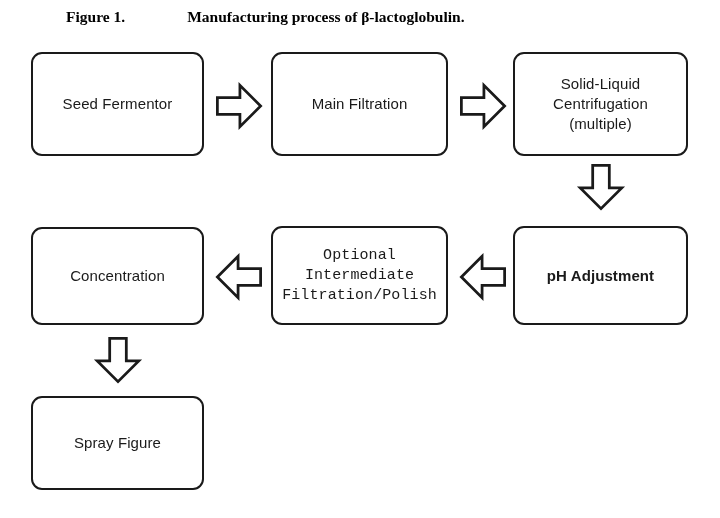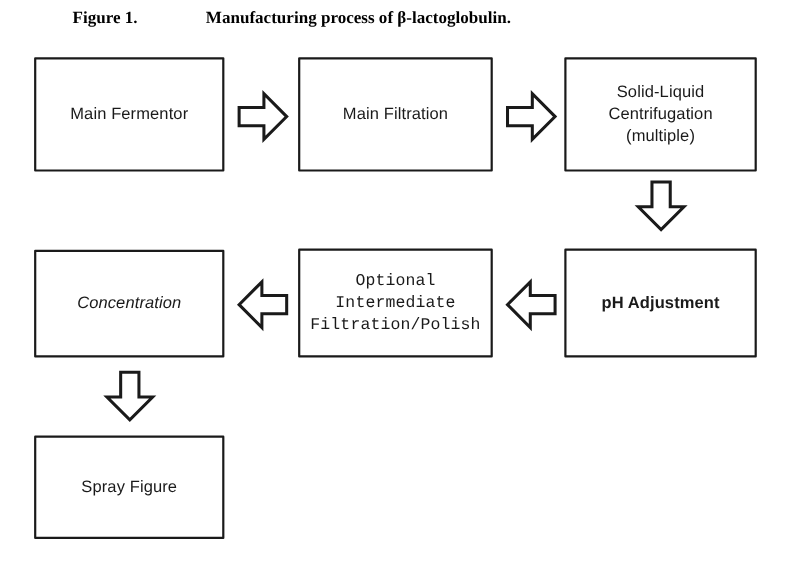--- a/index.html
+++ b/index.html
@@ -33,21 +33,21 @@
   .caption .cap-label { display: inline-block; }
   .caption .cap-gap   { display: inline-block; width: 62px; }
   .caption .cap-text  { display: inline-block; }
 
   
   .pbox {
     position: absolute;
     box-sizing: border-box;
     background: #ffffff;
     border: 2.2px solid #1a1a1a;
-    border-radius: 1px;
+    border-radius: 11px;
     display: flex;
     align-items: center;
     justify-content: center;
     text-align: center;
     color: #1a1a1a;
     font-family: "Liberation Sans", sans-serif;
     font-size: 15px;
     line-height: 20px;
     letter-spacing: 0.1px;
     white-space: pre-line;
@@ -68,21 +68,21 @@
 </style>
 </head>
 <body>
 
 <div id="page">
 
   <div class="caption">
     <span class="cap-label">Figure 1.</span><span class="cap-gap"></span><span class="cap-text">Manufacturing process of β-lactoglobulin.</span>
   </div>
 
-  <div class="pbox" style="left:31px; top:52px; width:173px; height:104px;">Main Fermentor</div>
+  <div class="pbox" style="left:31px; top:52px; width:173px; height:104px;">Seed Fermentor</div>
 
   <div class="arrow" style="left:216px; top:82px; width:46px; height:48px;">
     <svg width="46" height="48" viewBox="0 0 100 104" preserveAspectRatio="none">
       <polygon points="3,34 52,34 52,7 97,52 52,97 52,70 3,70"></polygon>
     </svg>
   </div>
 
   <div class="pbox" style="left:271px; top:52px; width:177px; height:104px;">Main Filtration</div>
 
   <div class="arrow" style="left:460px; top:82px; width:46px; height:48px;">
@@ -94,21 +94,21 @@
   <div class="pbox" style="left:513px; top:52px; width:175px; height:104px;">Solid-Liquid
 Centrifugation
 (multiple)</div>
 
   <div class="arrow" style="left:577px; top:164px; width:48px; height:46px;">
     <svg width="48" height="46" viewBox="0 0 104 100" preserveAspectRatio="none">
       <polygon points="34,3 70,3 70,52 97,52 52,97 7,52 34,52"></polygon>
     </svg>
   </div>
 
-  <div class="pbox" style="left:31px; top:227px; width:173px; height:98px;font-style:italic;">Concentration</div>
+  <div class="pbox" style="left:31px; top:227px; width:173px; height:98px;">Concentration</div>
 
   <div class="arrow" style="left:216px; top:253px; width:46px; height:48px;">
     <svg width="46" height="48" viewBox="0 0 100 104" preserveAspectRatio="none">
       <polygon points="97,34 48,34 48,7 3,52 48,97 48,70 97,70"></polygon>
     </svg>
   </div>
 
   <div class="pbox" style="left:271px; top:226px; width:177px; height:99px;font-family:Liberation Mono, monospace;">Optional
 Intermediate
 Filtration/Polish</div>

